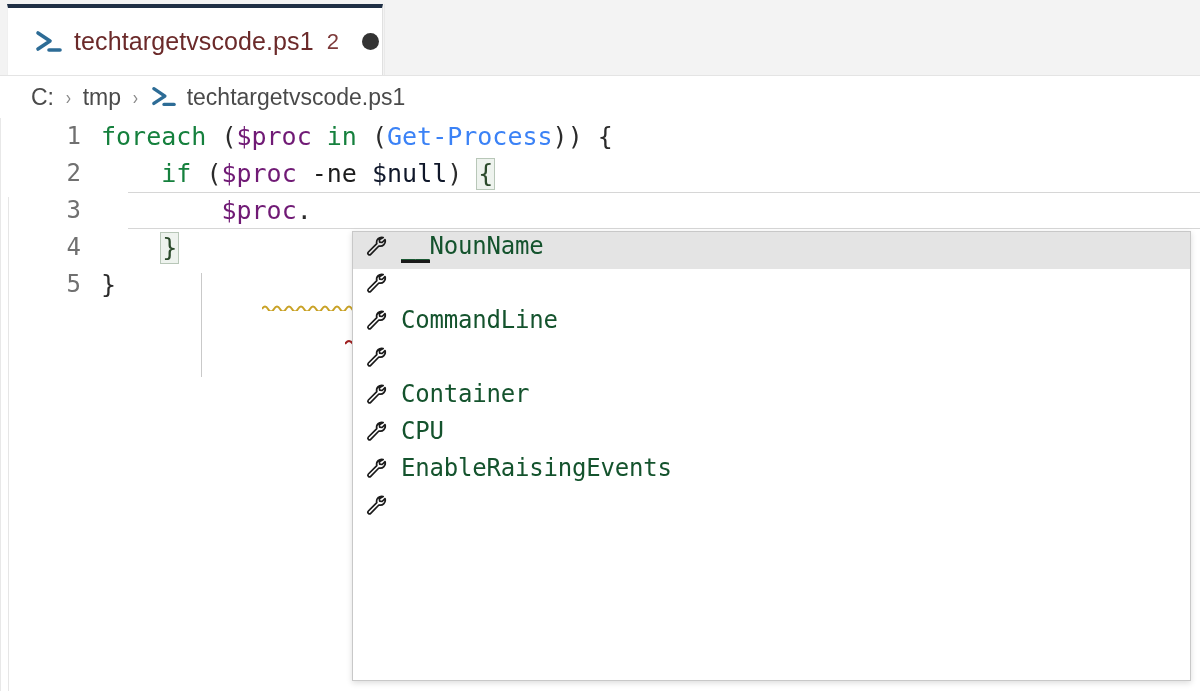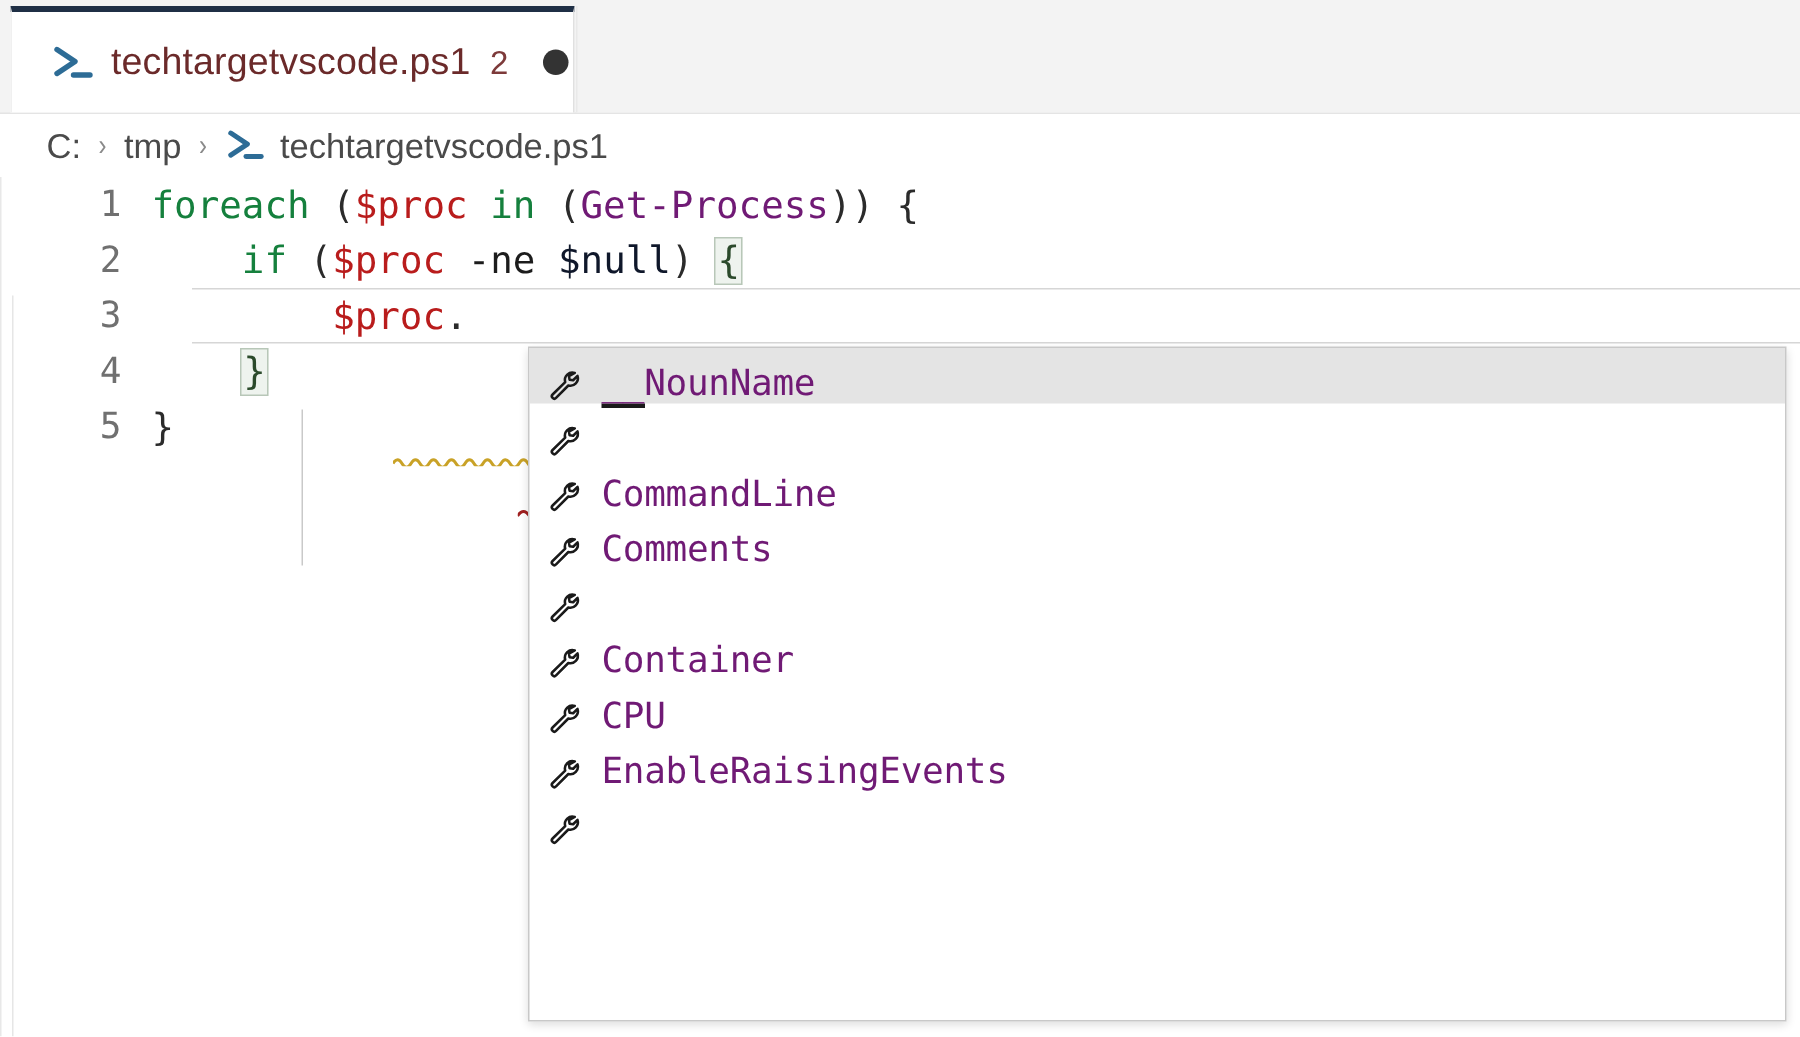--- a/index.html
+++ b/index.html
@@ -122,25 +122,25 @@
   }
   .line.current::after {
     content: "";
     position: absolute; left: 127px; right: 0; bottom: 0;
     border-bottom: 1px solid #d6d6d6;
     pointer-events: none;
   }
 
   
   .kw      { color: #15803d; }
-  .var     { color: #b91c1c; }
+  .var     { color: #701a75; }
   .varblue { color: #0f172a; }
   .op      { color: #1c1c1c; }
   .punc    { color: #2b2b2b; }
-  .cmd     { color: #701a75; }
+  .cmd     { color: #3b82f6; }
 
   
   .brmatch {
     display: inline-block;
     border: 1px solid #b8c7b8;
     background: #eef3ee;
     color: #2b4a2b;
     line-height: 30px;
     padding: 0 1px;
     margin: 0 -1px;
@@ -175,26 +175,26 @@
     left: 352px; top: 231px;
     width: 839px; height: 450px;
     background: #ffffff;
     border: 1px solid #c8c8c8;
     box-shadow: 0 2px 6px rgba(0,0,0,.14);
     overflow: hidden;
   }
   .ac-item {
     height: 37px;
     display: flex;
-    align-items: flex-end;
+    align-items: flex-start;
     padding-left: 10px;
     gap: 12px;
     font-family: "DejaVu Sans Mono", monospace;
     font-size: 24px;
-    color: #701a75;
+    color: #14532d;
     white-space: nowrap;
   }
   .ac-item.selected { background: #e4e4e4; }
   .wrench { flex: 0 0 auto; width: 26px; height: 26px; display: inline-flex; align-items: center; justify-content: center; }
   .wrench svg { display: block; }
   .ac-label { letter-spacing: -0.2px; }
   .ac-label .match { border-bottom: 3px solid #1a1a1a; }
 
   .left-rule {
     position: absolute; left: 7px; top: 79px;
@@ -303,28 +303,20 @@
 
     <div class="ac-item">
       <span class="wrench">
         <svg width="24" height="24" viewBox="0 0 24 24" aria-hidden="true">
             <path d="M19.2 4.6a5 5 0 0 0-6.4 6.1L4.4 19a1.6 1.6 0 0 0 2.3 2.3l8.2-8.3a5 5 0 0 0 6.1-6.4l-2.9 2.9-2.4-.4-.4-2.4z" fill="none" stroke="#1a1a1a" stroke-width="1.7" stroke-linejoin="round"></path>
           </svg>
       </span>
       <span class="ac-label">CommandLine</span>
     </div>
 
-    <div class="ac-item">
-      <span class="wrench">
-        <svg width="24" height="24" viewBox="0 0 24 24" aria-hidden="true">
-            <path d="M19.2 4.6a5 5 0 0 0-6.4 6.1L4.4 19a1.6 1.6 0 0 0 2.3 2.3l8.2-8.3a5 5 0 0 0 6.1-6.4l-2.9 2.9-2.4-.4-.4-2.4z" fill="none" stroke="#1a1a1a" stroke-width="1.7" stroke-linejoin="round"></path>
-          </svg>
-      </span>
-      <span class="ac-label">Comments</span>
-    </div>
 
 
     <div class="ac-item">
       <span class="wrench">
         <svg width="24" height="24" viewBox="0 0 24 24" aria-hidden="true">
             <path d="M19.2 4.6a5 5 0 0 0-6.4 6.1L4.4 19a1.6 1.6 0 0 0 2.3 2.3l8.2-8.3a5 5 0 0 0 6.1-6.4l-2.9 2.9-2.4-.4-.4-2.4z" fill="none" stroke="#1a1a1a" stroke-width="1.7" stroke-linejoin="round"></path>
           </svg>
       </span>
     </div>
 

